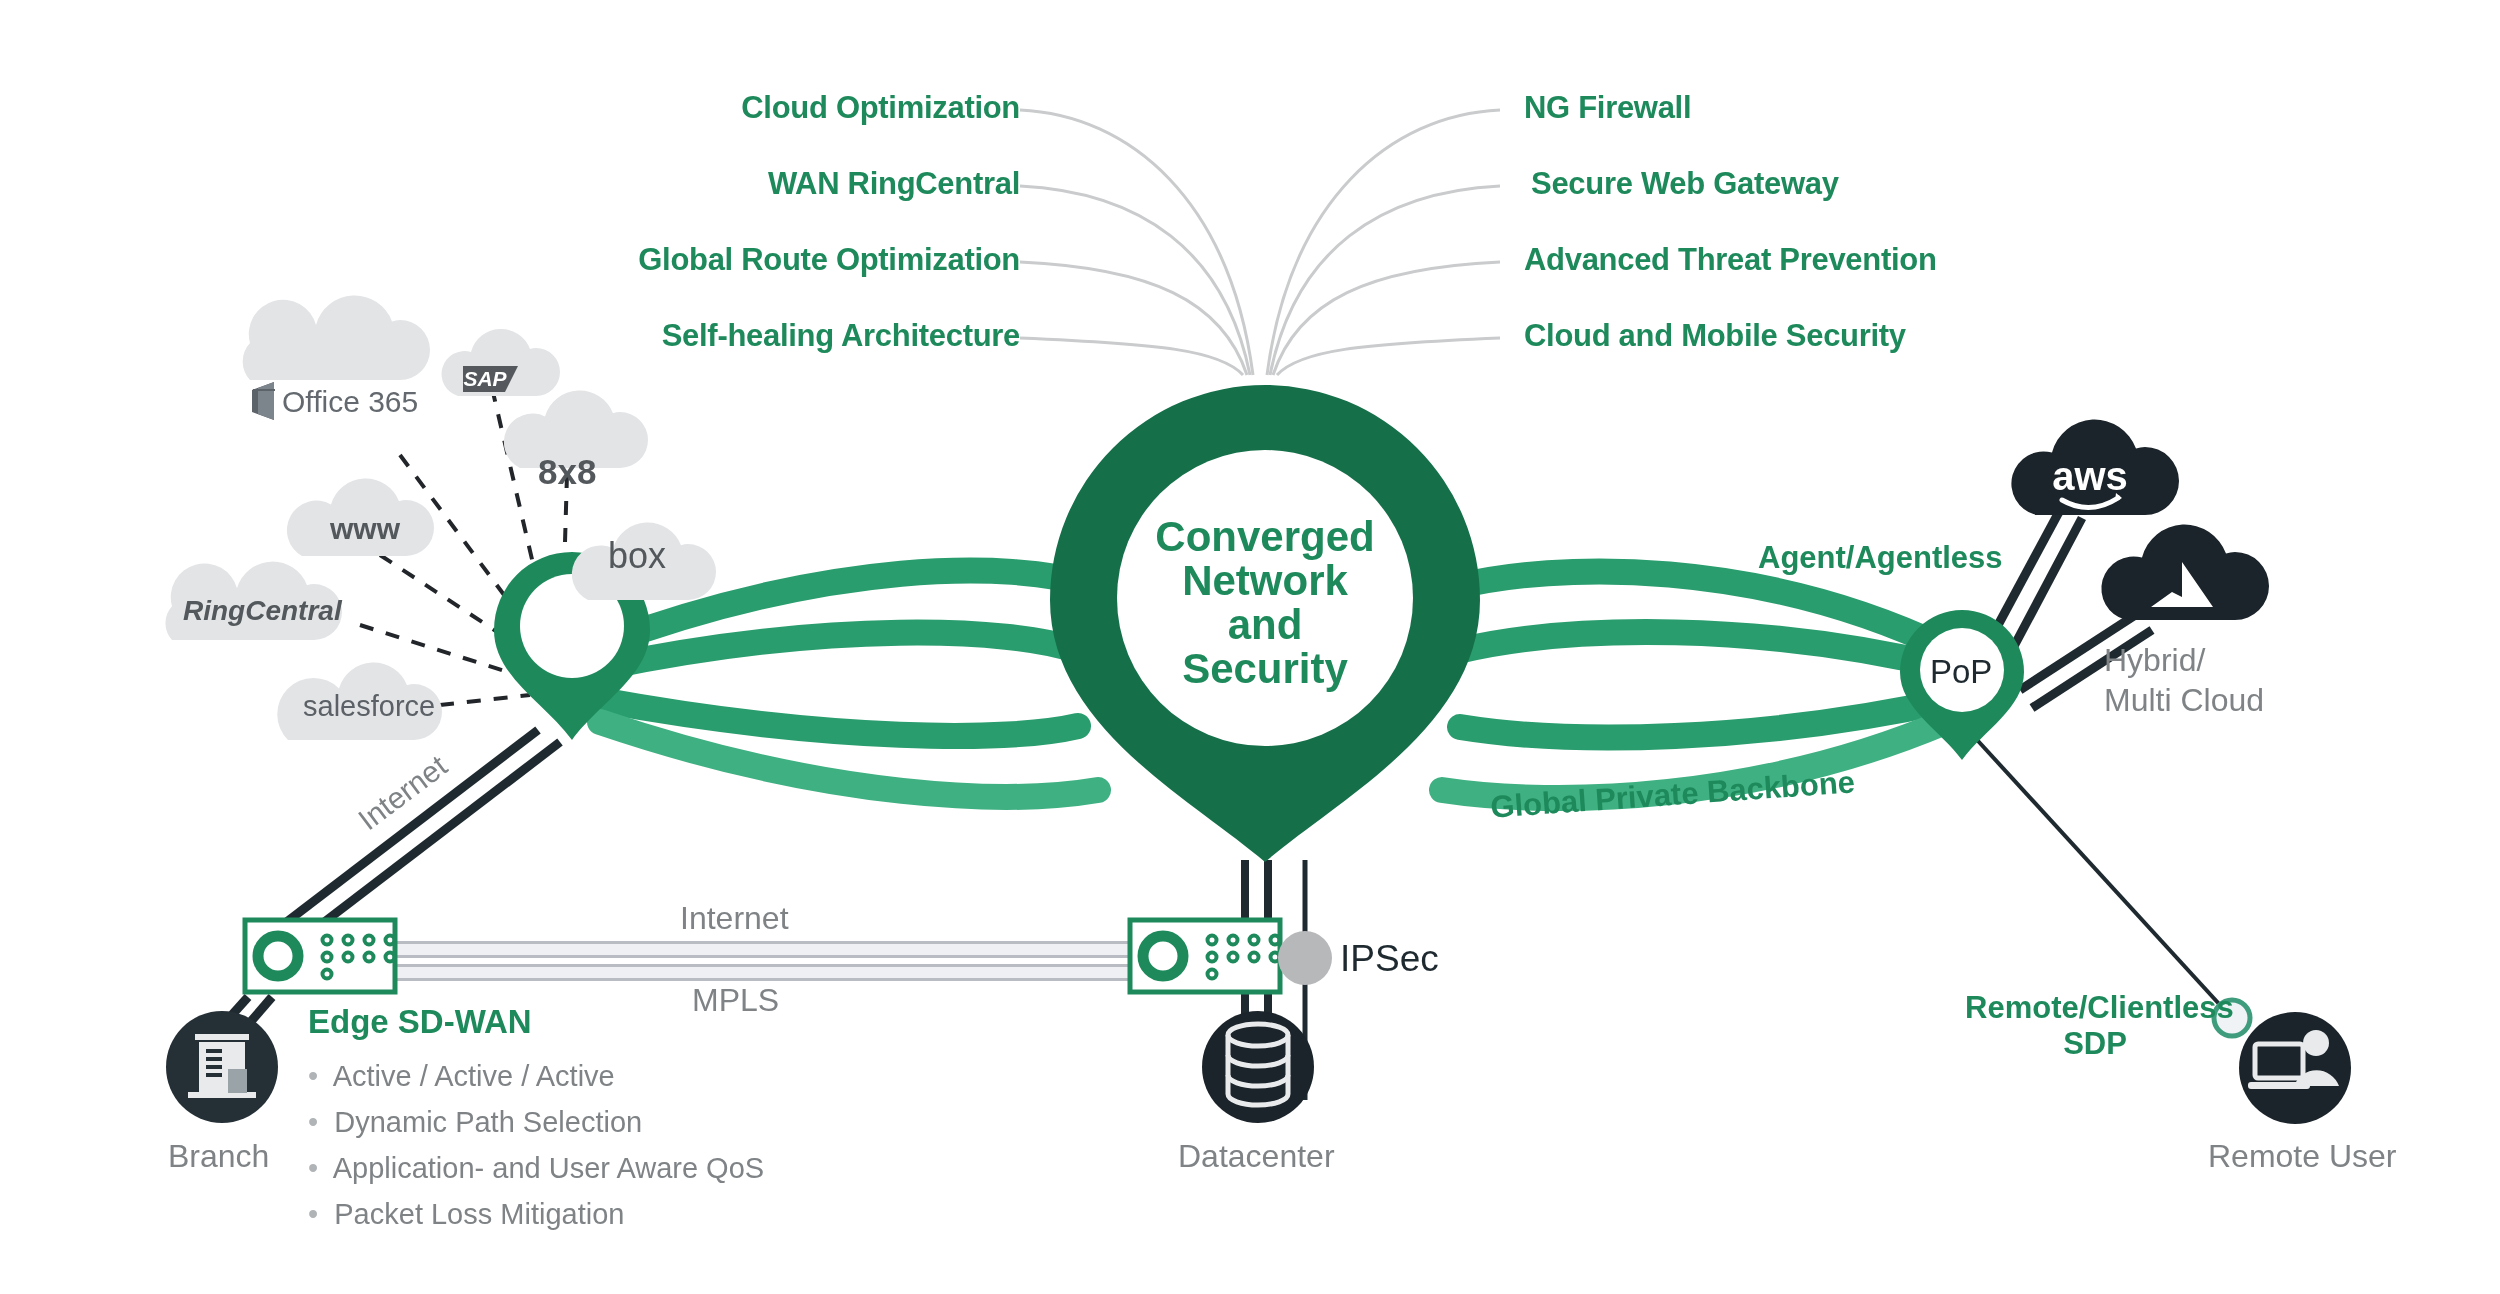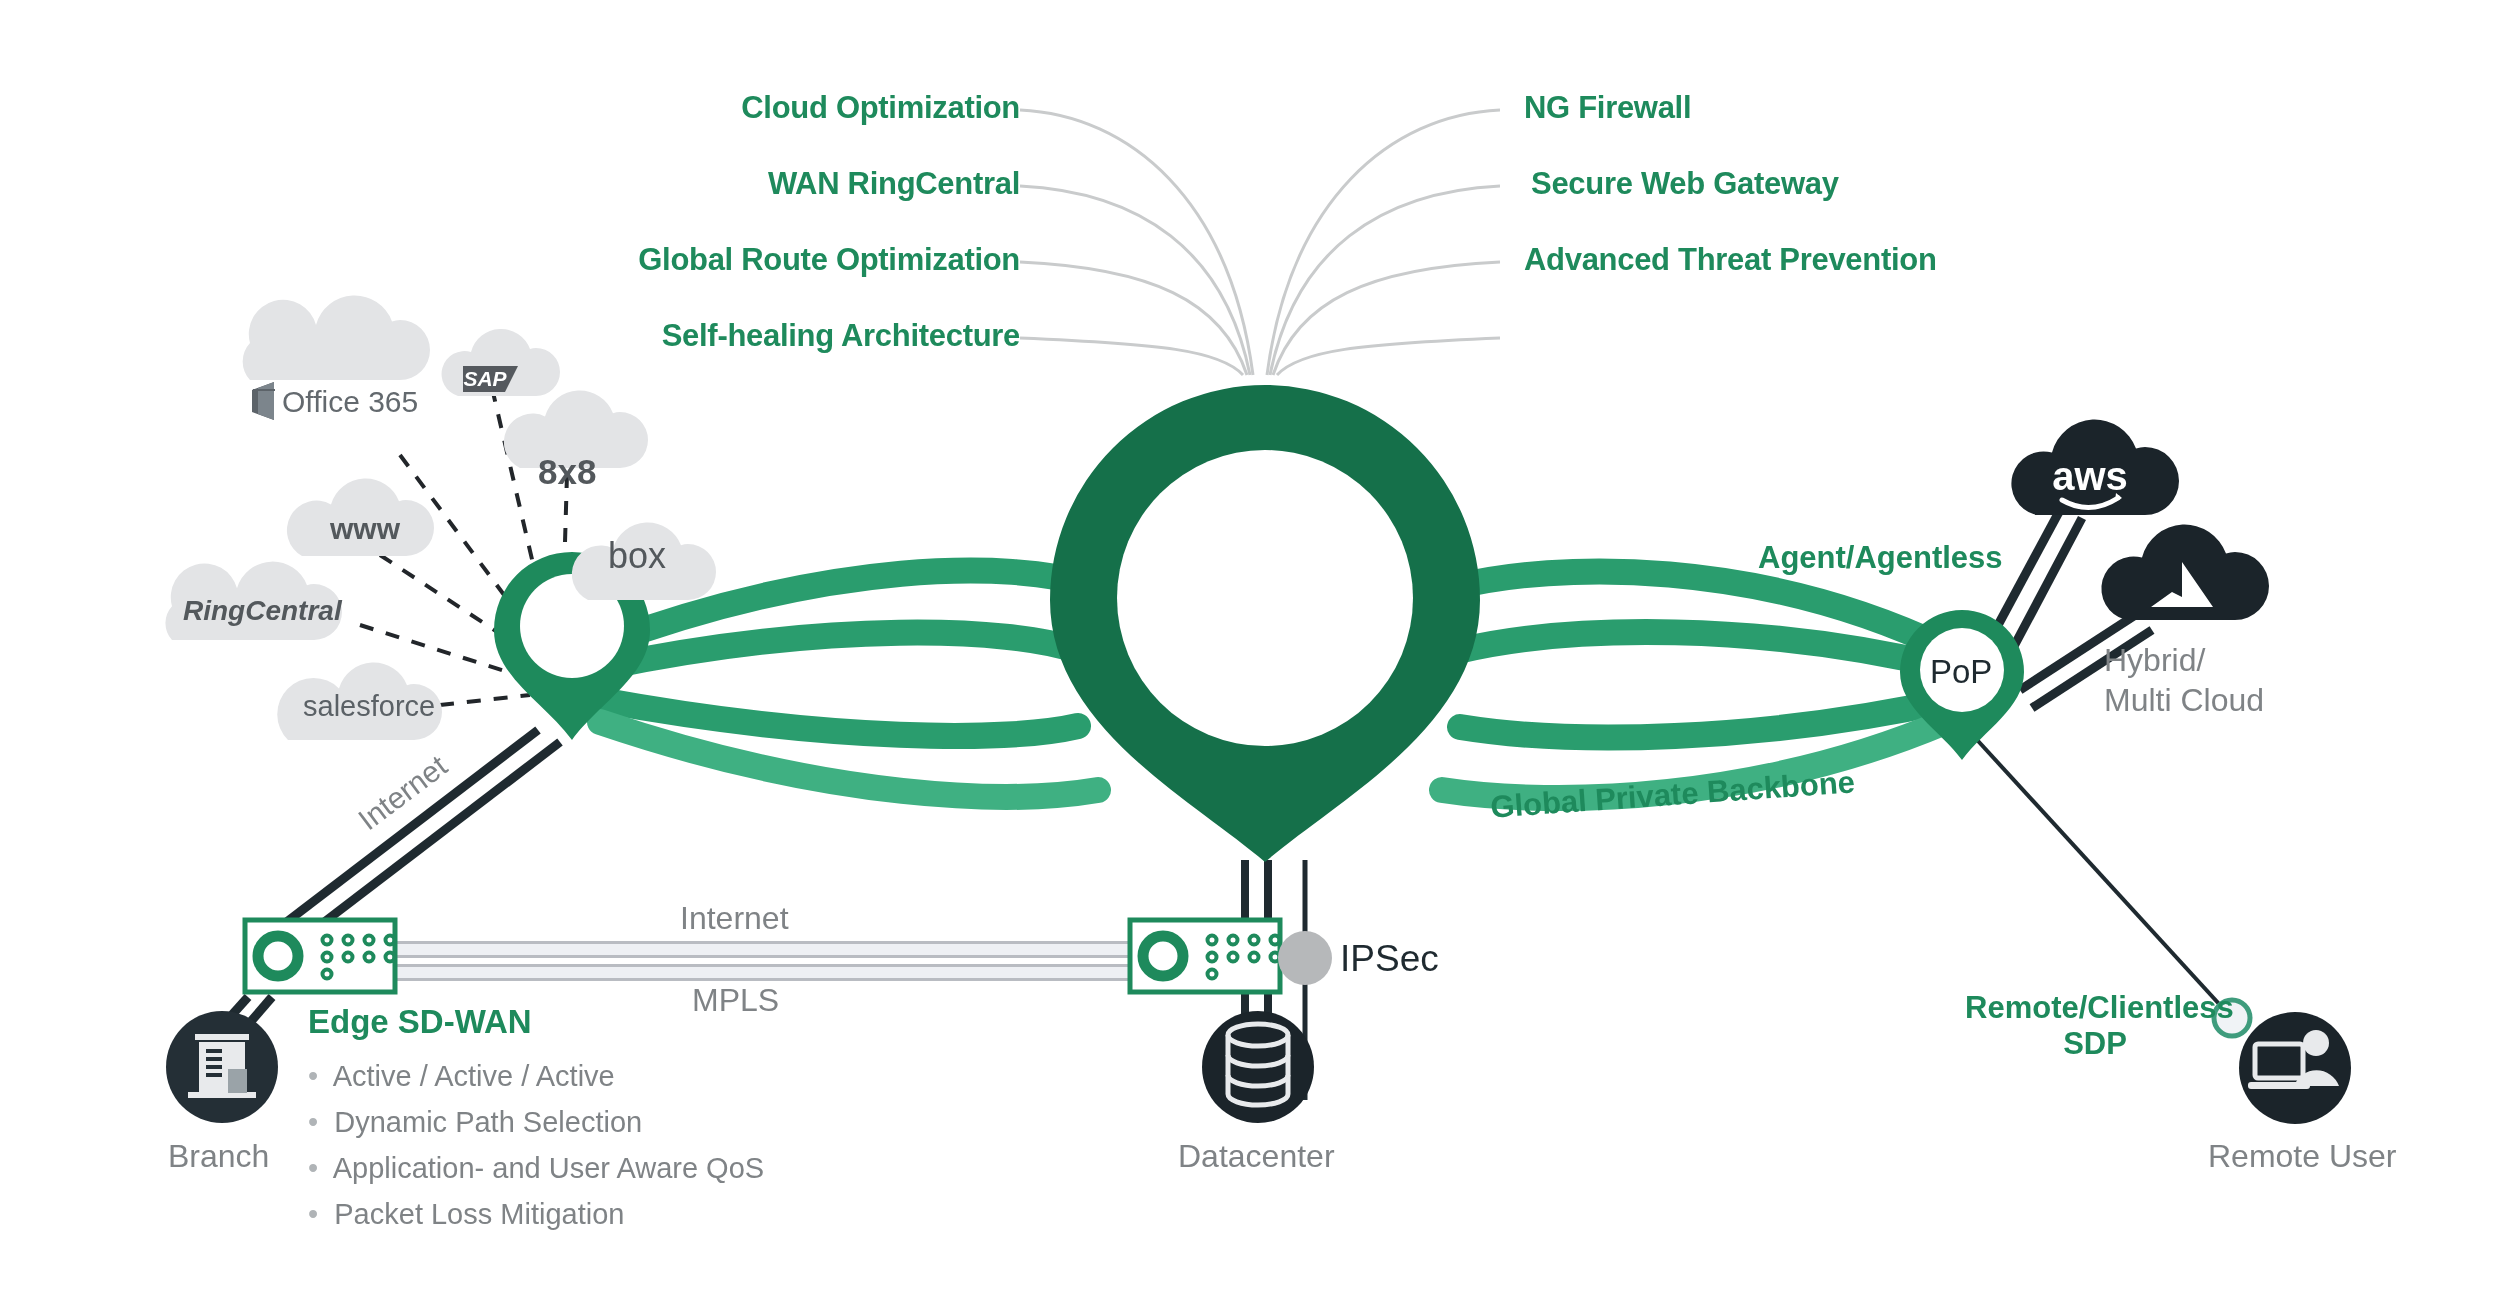--- a/index.html
+++ b/index.html
@@ -235,21 +235,29 @@
   </svg>
 
   <div class="txt feat" style="right:1480px;top:90px;text-align:right;">Cloud Optimization</div>
   <div class="txt feat" style="right:1480px;top:166px;text-align:right;">WAN RingCentral</div>
   <div class="txt feat" style="right:1480px;top:242px;text-align:right;">Global Route Optimization</div>
   <div class="txt feat" style="right:1480px;top:318px;text-align:right;">Self-healing Architecture</div>
 
   <div class="txt feat" style="left:1524px;top:90px;">NG Firewall</div>
   <div class="txt feat" style="left:1531px;top:166px;">Secure Web Gateway</div>
   <div class="txt feat" style="left:1524px;top:242px;">Advanced Threat Prevention</div>
-
+  <div class="txt feat" style="left:1524px;top:318px;">Cloud and Mobile Security</div>
+
+  <div class="txt" style="left:1105px;top:515px;width:320px;text-align:center;
+              color:#1e8a5c;font-weight:bold;font-size:42px;line-height:44px;">
+    <div>Converged</div>
+    <div>Network</div>
+    <div>and</div>
+    <div>Security</div>
+  </div>
 
   <div class="cloudlbl" style="left:282px;top:385px;font-size:30px;font-weight:normal;color:#63696e;">Office 365</div>
   <div class="cloudlbl" style="left:538px;top:452px;font-size:35px;">8x8</div>
   <div class="cloudlbl" style="left:330px;top:512px;font-size:30px;">www</div>
   <div class="cloudlbl" style="left:608px;top:535px;font-size:36px;font-weight:normal;color:#53585c;">box</div>
   <div class="cloudlbl" style="left:183px;top:595px;font-size:28px;font-style:italic;">RingCentral</div>
   <div class="cloudlbl" style="left:303px;top:690px;font-size:29px;font-weight:normal;color:#5b6166;">salesforce</div>
 
   <div class="txt dark" style="left:1930px;top:653px;font-size:33px;">PoP</div>
 

